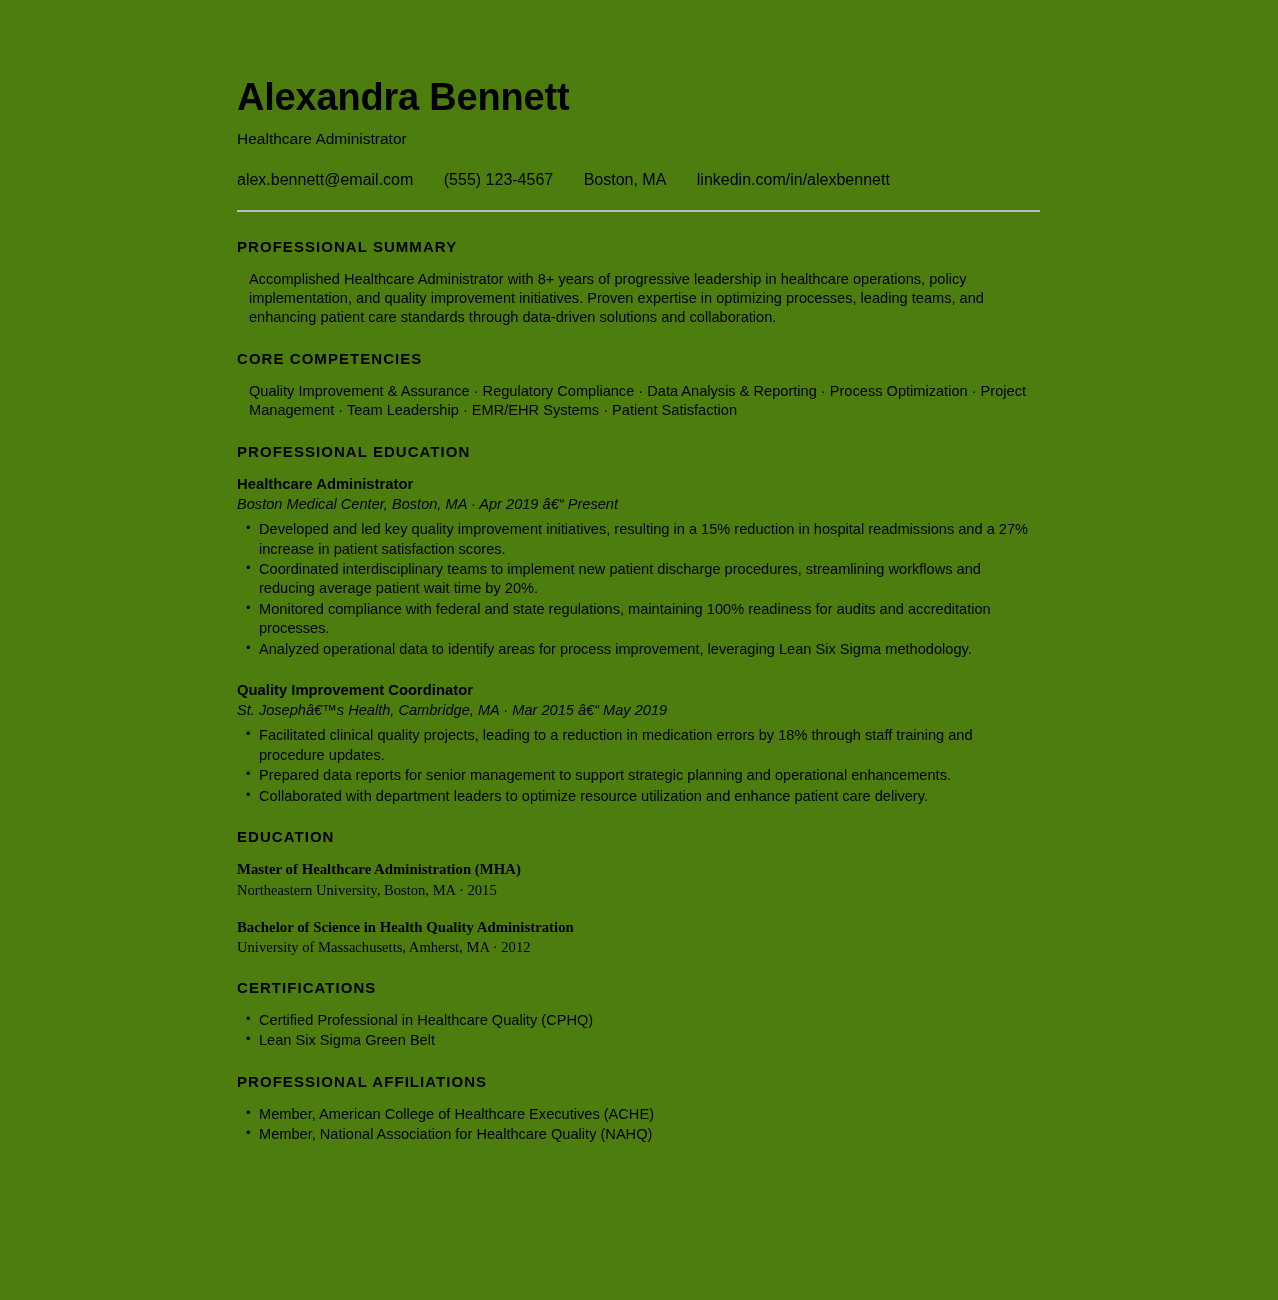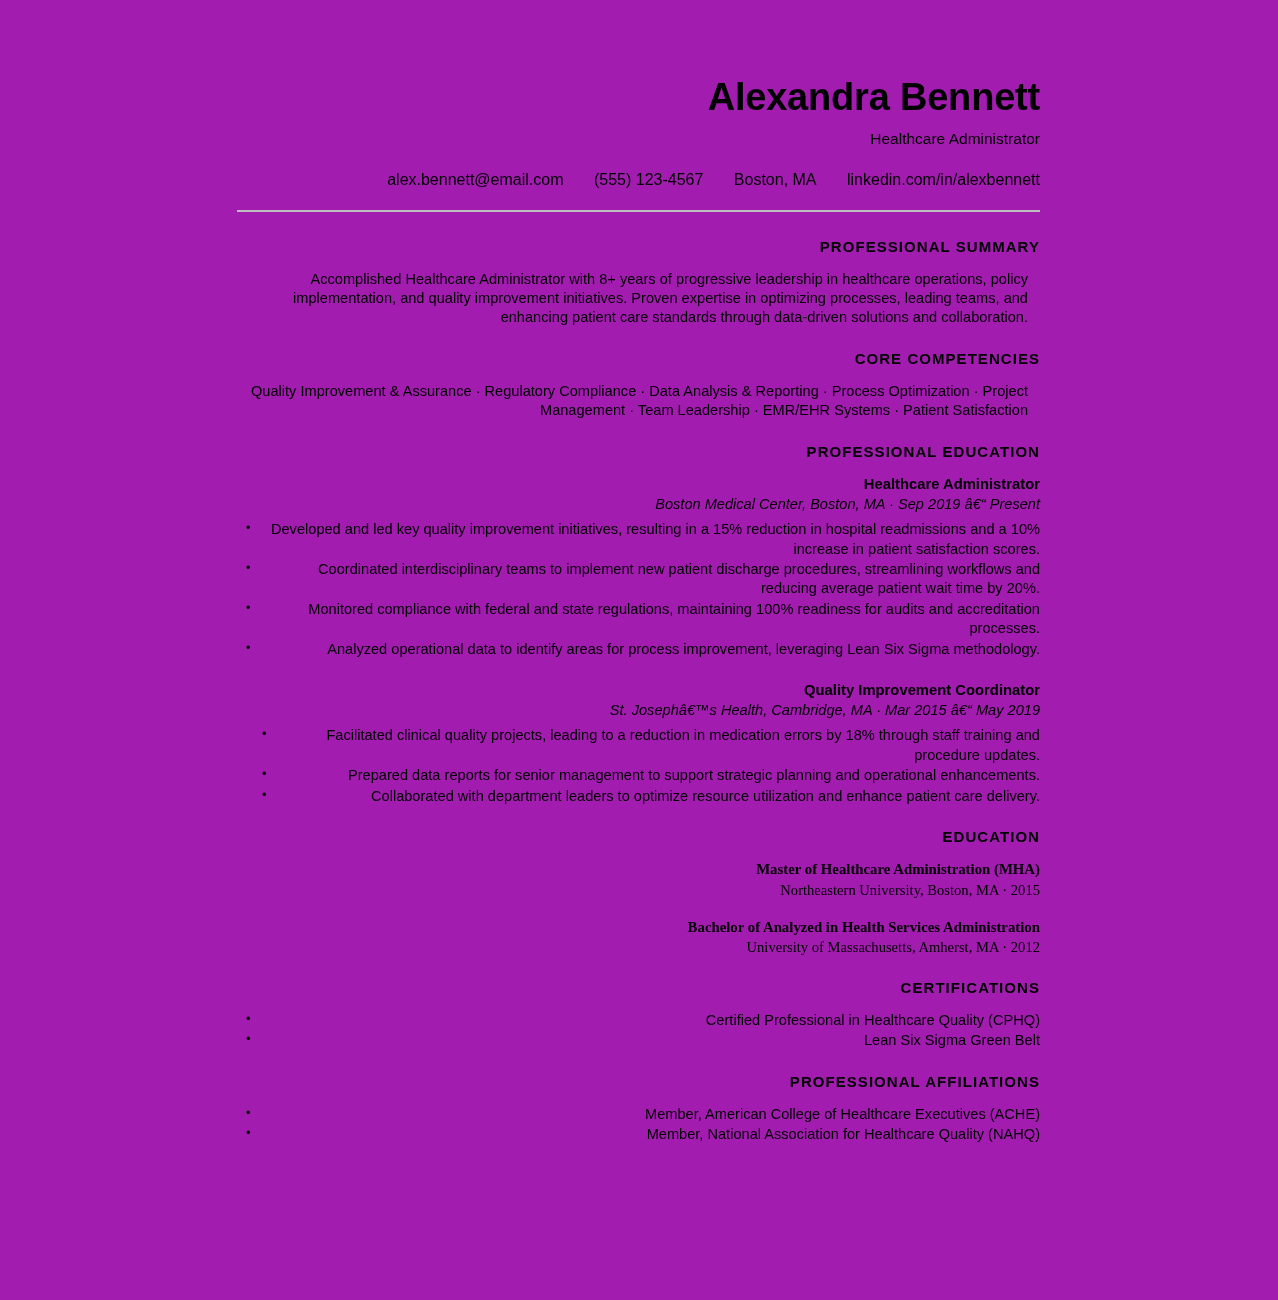--- a/index.html
+++ b/index.html
@@ -12,22 +12,21 @@
     min-height: 1300px;
     font-family: "Liberation Sans", sans-serif;
     color: #000000;
     -webkit-font-smoothing: antialiased;
   }
   .page {
     width: 1278px;
     min-height: 1300px;
     box-sizing: border-box;
     padding: 78px 238px 0 237px;
-    background: #a21caf;
-    text-align: right;
+    background: #4d7c0f;
   }
 
   
   .name {
     font-size: 38px;
     font-weight: bold;
     line-height: 1.05;
     letter-spacing: -0.2px;
     margin: 0 0 12px 0;
   }
@@ -68,21 +67,21 @@
 
   .body-text {
     font-size: 14.6px;
     line-height: 1.33;
     margin: 12px;
     max-width: 800px;
   }
 
   
   .job { margin: 0 0 4px 0; }
-  .job + .job { margin-top: 22px; margin-left: 16px; }
+  .job + .job { margin-top: 22px; }
   .job-role {
     font-size: 14.8px;
     font-weight: bold;
     line-height: 1.25;
     margin: 0 0 2px 0;
   }
   .job-meta {
     font-size: 14.6px;
     font-style: italic;
     line-height: 1.3;
@@ -153,23 +152,23 @@
   <div class="section">
     <div class="section-heading">CORE COMPETENCIES</div>
     <p class="body-text">Quality Improvement &amp; Assurance · Regulatory Compliance · Data Analysis &amp; Reporting · Process Optimization · Project Management · Team Leadership · EMR/EHR Systems · Patient Satisfaction</p>
   </div>
 
   <div class="section">
     <div class="section-heading">PROFESSIONAL EDUCATION</div>
 
     <div class="job">
       <div class="job-role">Healthcare Administrator</div>
-      <div class="job-meta">Boston Medical Center, Boston, MA · Sep 2019 â€“ Present</div>
+      <div class="job-meta">Boston Medical Center, Boston, MA · Apr 2019 â€“ Present</div>
       <ul class="bullets">
-        <li>Developed and led key quality improvement initiatives, resulting in a 15% reduction in hospital readmissions and a 10% increase in patient satisfaction scores.</li>
+        <li>Developed and led key quality improvement initiatives, resulting in a 15% reduction in hospital readmissions and a 27% increase in patient satisfaction scores.</li>
         <li>Coordinated interdisciplinary teams to implement new patient discharge procedures, streamlining workflows and reducing average patient wait time by 20%.</li>
         <li>Monitored compliance with federal and state regulations, maintaining 100% readiness for audits and accreditation processes.</li>
         <li>Analyzed operational data to identify areas for process improvement, leveraging Lean Six Sigma methodology.</li>
       </ul>
     </div>
 
     <div class="job">
       <div class="job-role">Quality Improvement Coordinator</div>
       <div class="job-meta">St. Josephâ€™s Health, Cambridge, MA · Mar 2015 â€“ May 2019</div>
       <ul class="bullets">
@@ -182,21 +181,21 @@
 
   <div class="section">
     <div class="section-heading">EDUCATION</div>
 
     <div class="edu-entry">
       <div class="edu-degree">Master of Healthcare Administration (MHA)</div>
       <div class="edu-school">Northeastern University, Boston, MA · 2015</div>
     </div>
 
     <div class="edu-entry">
-      <div class="edu-degree">Bachelor of Analyzed in Health Services Administration</div>
+      <div class="edu-degree">Bachelor of Science in Health Quality Administration</div>
       <div class="edu-school">University of Massachusetts, Amherst, MA · 2012</div>
     </div>
   </div>
 
   <div class="section">
     <div class="section-heading">CERTIFICATIONS</div>
     <ul class="bullets tight-list">
       <li>Certified Professional in Healthcare Quality (CPHQ)</li>
       <li>Lean Six Sigma Green Belt</li>
     </ul>

